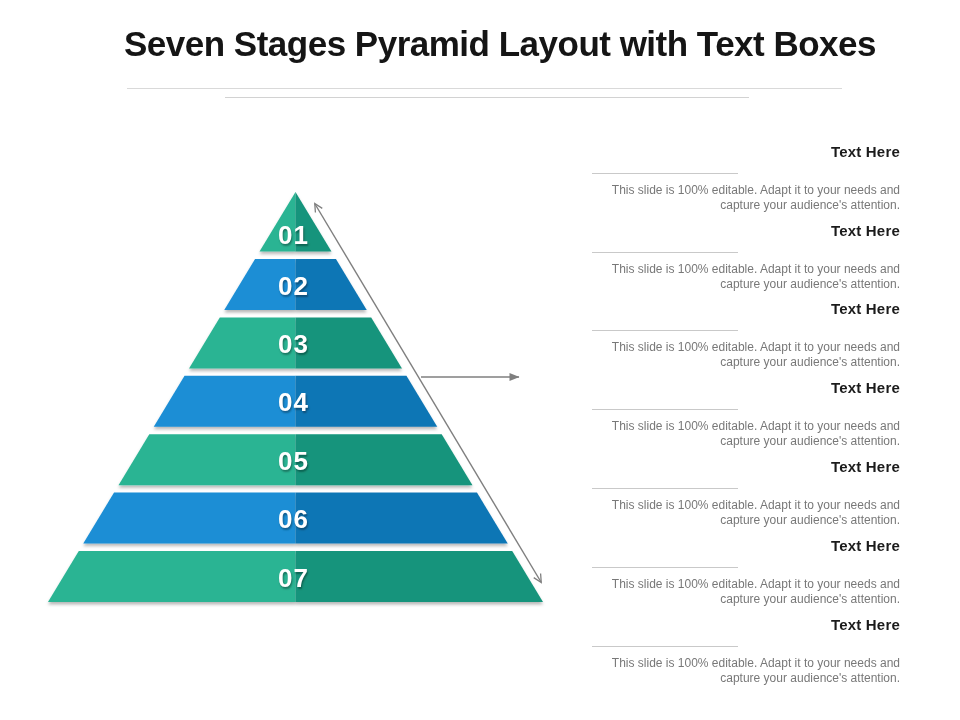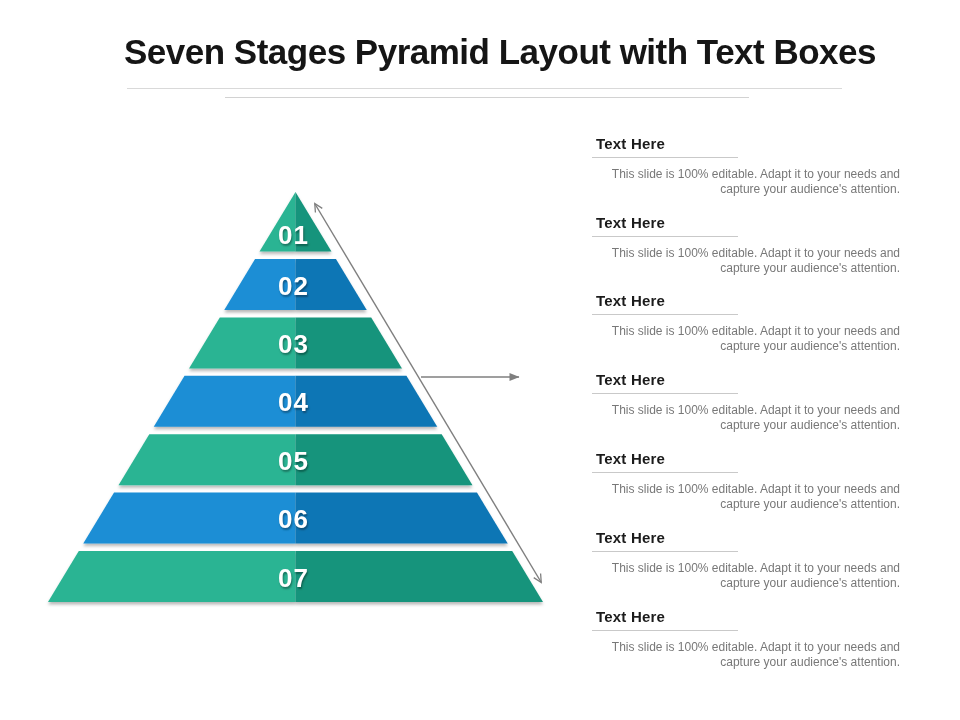--- a/index.html
+++ b/index.html
@@ -1,35 +1,36 @@
 <!DOCTYPE html>
 <html><head>
 <meta charset="utf-8">
 <style>
   html,body{margin:0;padding:0;background:#fff;}
   .slide{
     position:relative;width:960px;height:720px;background:#fff;overflow:hidden;
     font-family:"Liberation Sans",sans-serif;
   }
   .title{
-    position:absolute;left:0;right:0;top:24px;margin:8px;text-align:center;
+    position:absolute;left:0;right:0;top:24px;margin:0;text-align:center;
     font-size:35px;font-weight:bold;color:#151515;letter-spacing:-0.5px;padding-left:40px;
   }
   .divider{position:absolute;height:1px;background:#d9d9d9;}
   .divider-1{left:127px;top:88px;width:715px;}
   .divider-2{left:225px;top:97px;width:524px;background:#d2d2d2;}
   .pyramid-svg{position:absolute;left:0;top:0;width:960px;height:720px;}
   .stage-label{
     font-family:"Liberation Sans",sans-serif;font-weight:bold;font-size:26px;
     letter-spacing:1px;text-shadow:1px 2px 2px rgba(0,0,0,0.35);
   }
   .text-block{position:absolute;left:592px;width:320px;}
   .text-block h3{
-    margin:4px;font-size:15px;line-height:18px;font-weight:bold;color:#1b1b1b;
+    margin:12px;font-size:15px;line-height:18px;font-weight:bold;color:#1b1b1b;
     letter-spacing:0.2px;
+    text-align:right;
   }
   .text-block .rule{width:146px;height:1px;background:#c9c9c9;margin-top:4px;}
   .text-block p{
     margin:9px 0 0 0;font-size:12px;line-height:15px;color:#787878;width:308px;text-align:right;
   }
 </style>
 </head>
 <body>
 
 <div class="slide">

